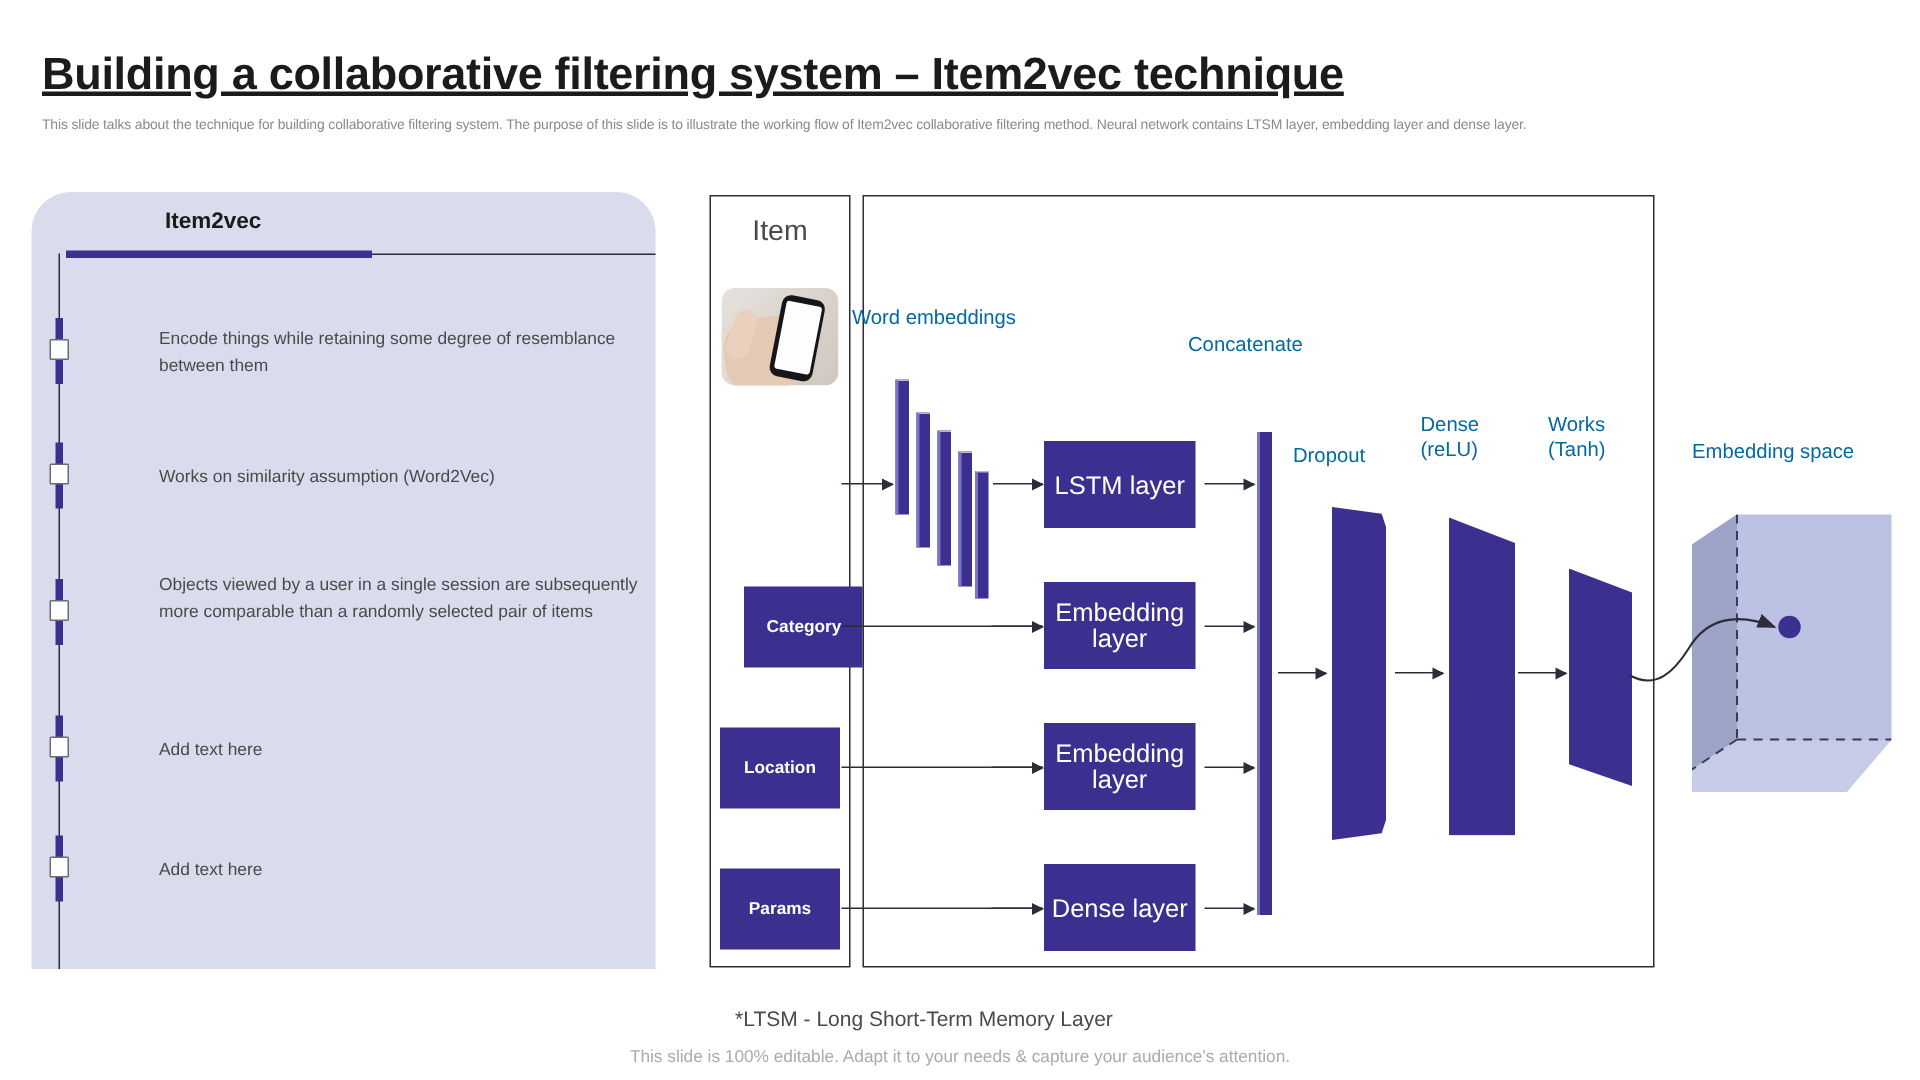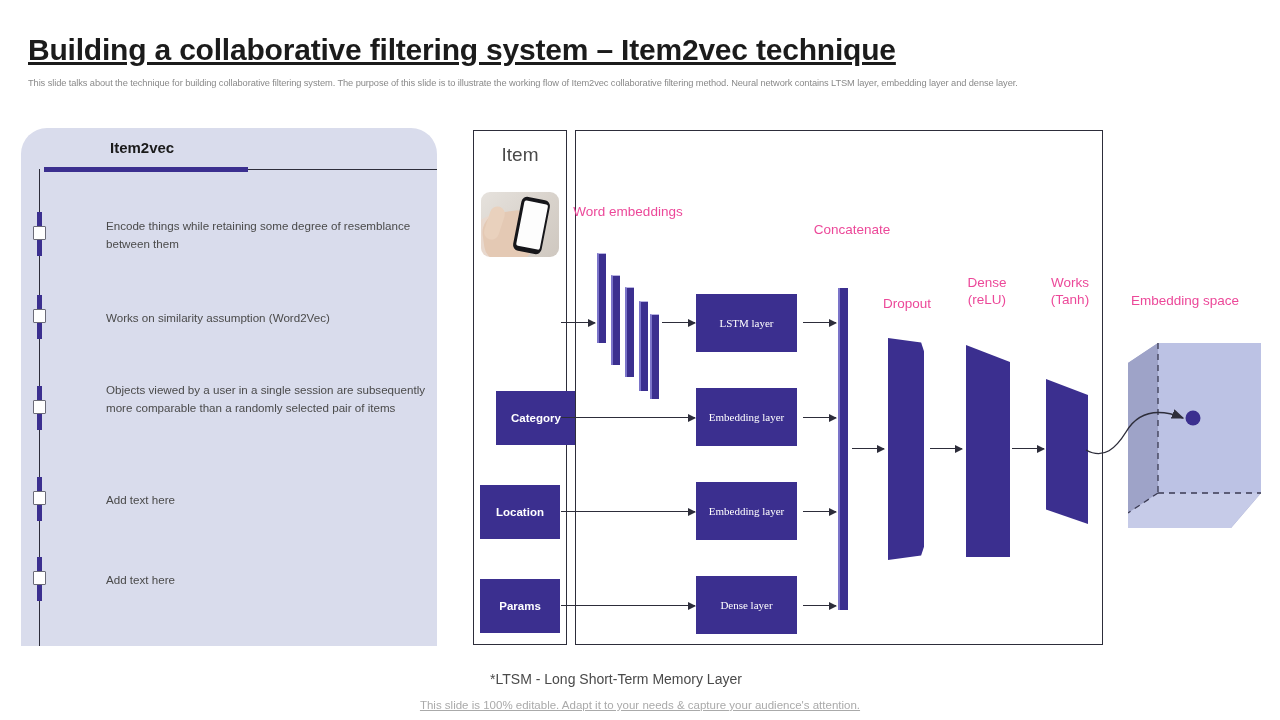--- a/index.html
+++ b/index.html
@@ -105,63 +105,63 @@
   }
 
   .ibox{
     position:absolute;width:80px;height:54px;background:#3b2f8f;
     color:#fff;font-size:11.5px;font-weight:bold;
     display:flex;align-items:center;justify-content:center;
   }
 
   .lbox{
     position:absolute;width:101px;height:58px;background:#3b2f8f;
-    color:#fff;font-size:11px;line-height:17px;text-align:center;
-    display:flex;align-items:center;justify-content:center;font-family:Liberation Serif, serif;
+    color:#fff;font-size:17px;line-height:17px;text-align:center;
+    display:flex;align-items:center;justify-content:center;
   }
 
   
   .arr{position:absolute;height:1px;background:#2d2d3a;}
   .arr::after{
     content:"";position:absolute;right:-1px;top:-3.5px;
     border-left:8px solid #2d2d3a;
     border-top:4px solid transparent;border-bottom:4px solid transparent;
   }
   .plain{position:absolute;background:#2d2d3a;}
 
   
   .web{position:absolute;}
   .web i{
     position:absolute;display:block;width:9px;background:#3b2f8f;
     border-left:2px solid #7b74c9;
     border-top:1px solid #b9b4e2;
     box-sizing:border-box;
   }
 
-  .lbl{position:absolute;font-size:13.5px;line-height:17px;color:#ec4899;text-align:center;}
+  .lbl{position:absolute;font-size:13.5px;line-height:17px;color:#0369a1;}
 
   
   .concat{
     position:absolute;left:838px;top:288px;width:10px;height:322px;
     background:#3b2f8f;border-left:2px solid #7b74c9;box-sizing:border-box;
   }
 
   .trap{position:absolute;background:#3b2f8f;}
 
   
   .cube{position:absolute;left:1128px;top:343px;width:133px;height:185px;}
 
   
   .note{
     position:absolute;left:0;top:671px;width:1232px;text-align:center;
     font-size:14px;color:#4a4a4a;
   }
   .editable{
     position:absolute;left:0;top:699px;width:1280px;text-align:center;
-    font-size:11.5px;color:#aaaaaa;text-decoration:underline;
+    font-size:11.5px;color:#aaaaaa;
   }
 </style>
 </head>
 <body>
 
 <div class="slide">
 
   <div class="title">Building a collaborative filtering system – Item2vec technique</div>
   <div class="subtitle">This slide talks about the technique for building collaborative filtering system. The purpose of this slide is to illustrate the working flow of Item2vec collaborative filtering method. Neural network contains LTSM layer, embedding layer and dense layer.</div>
 

